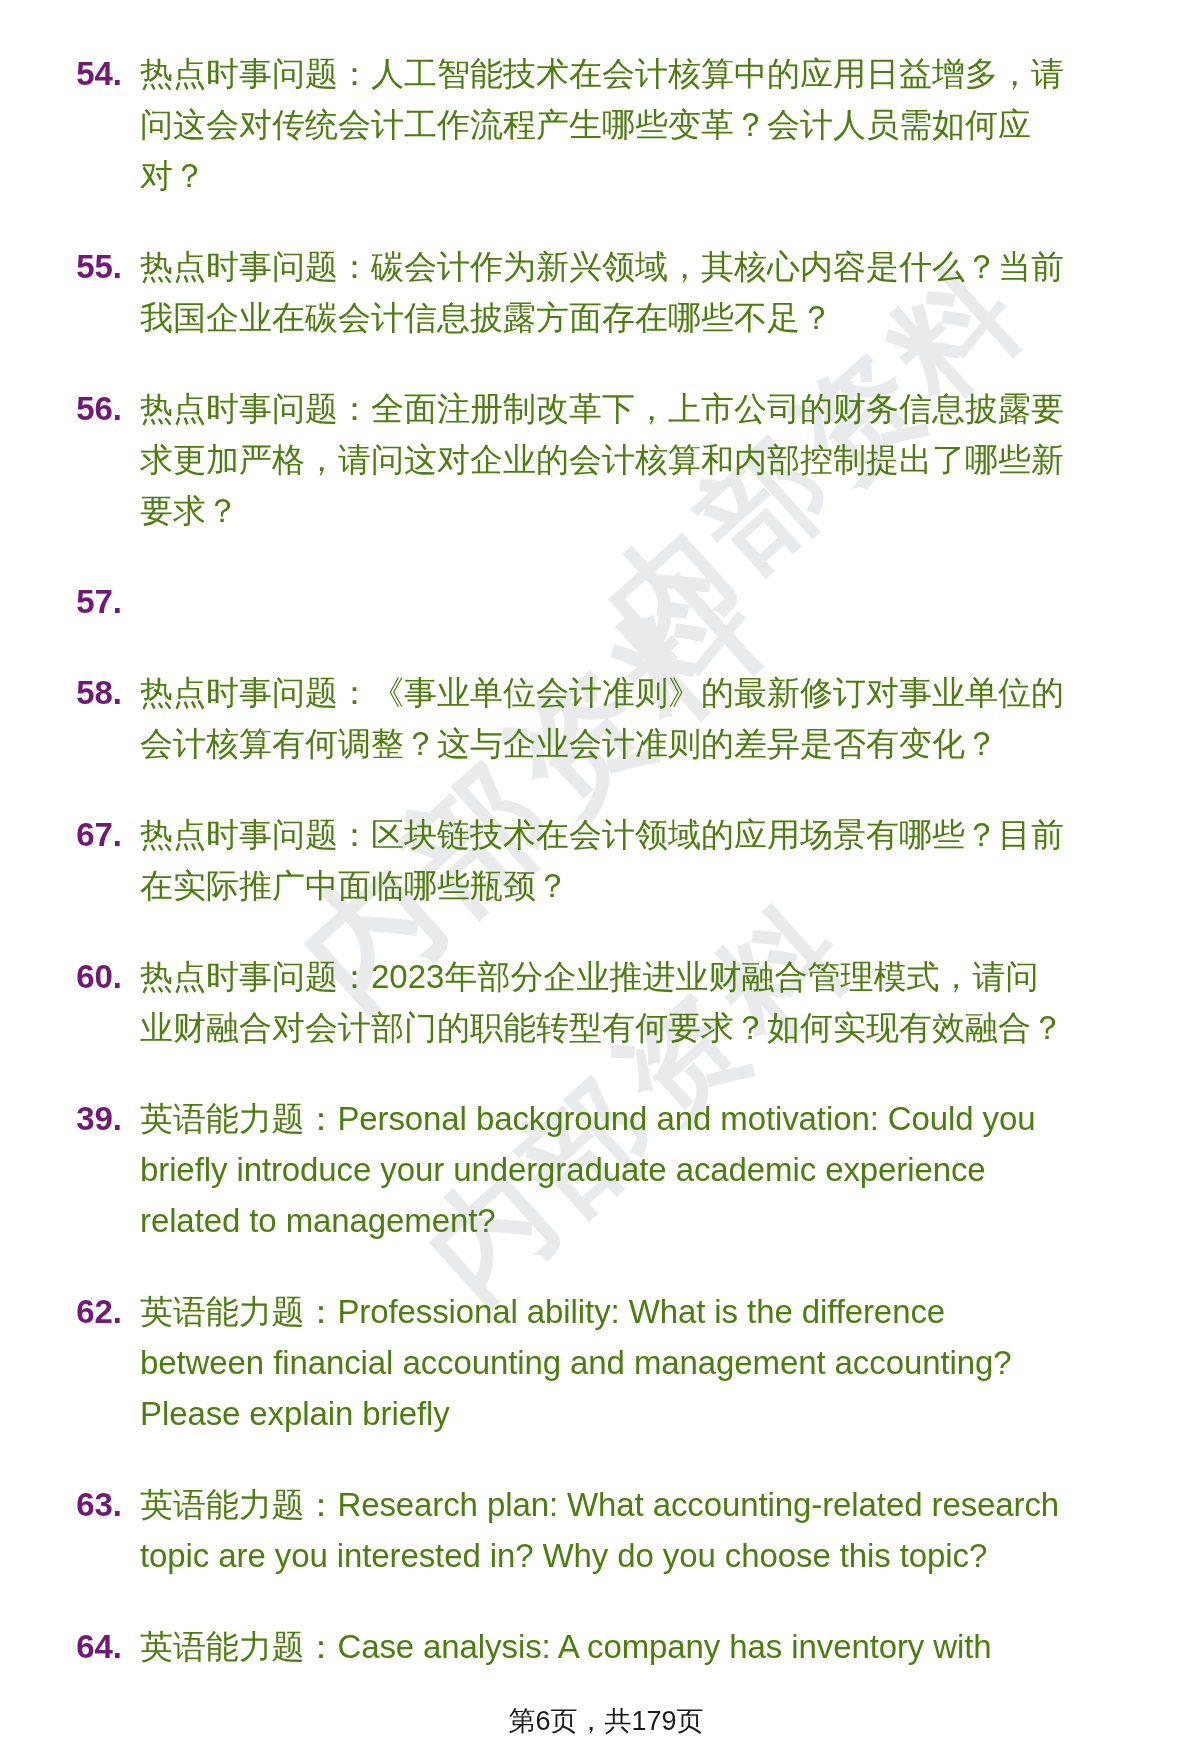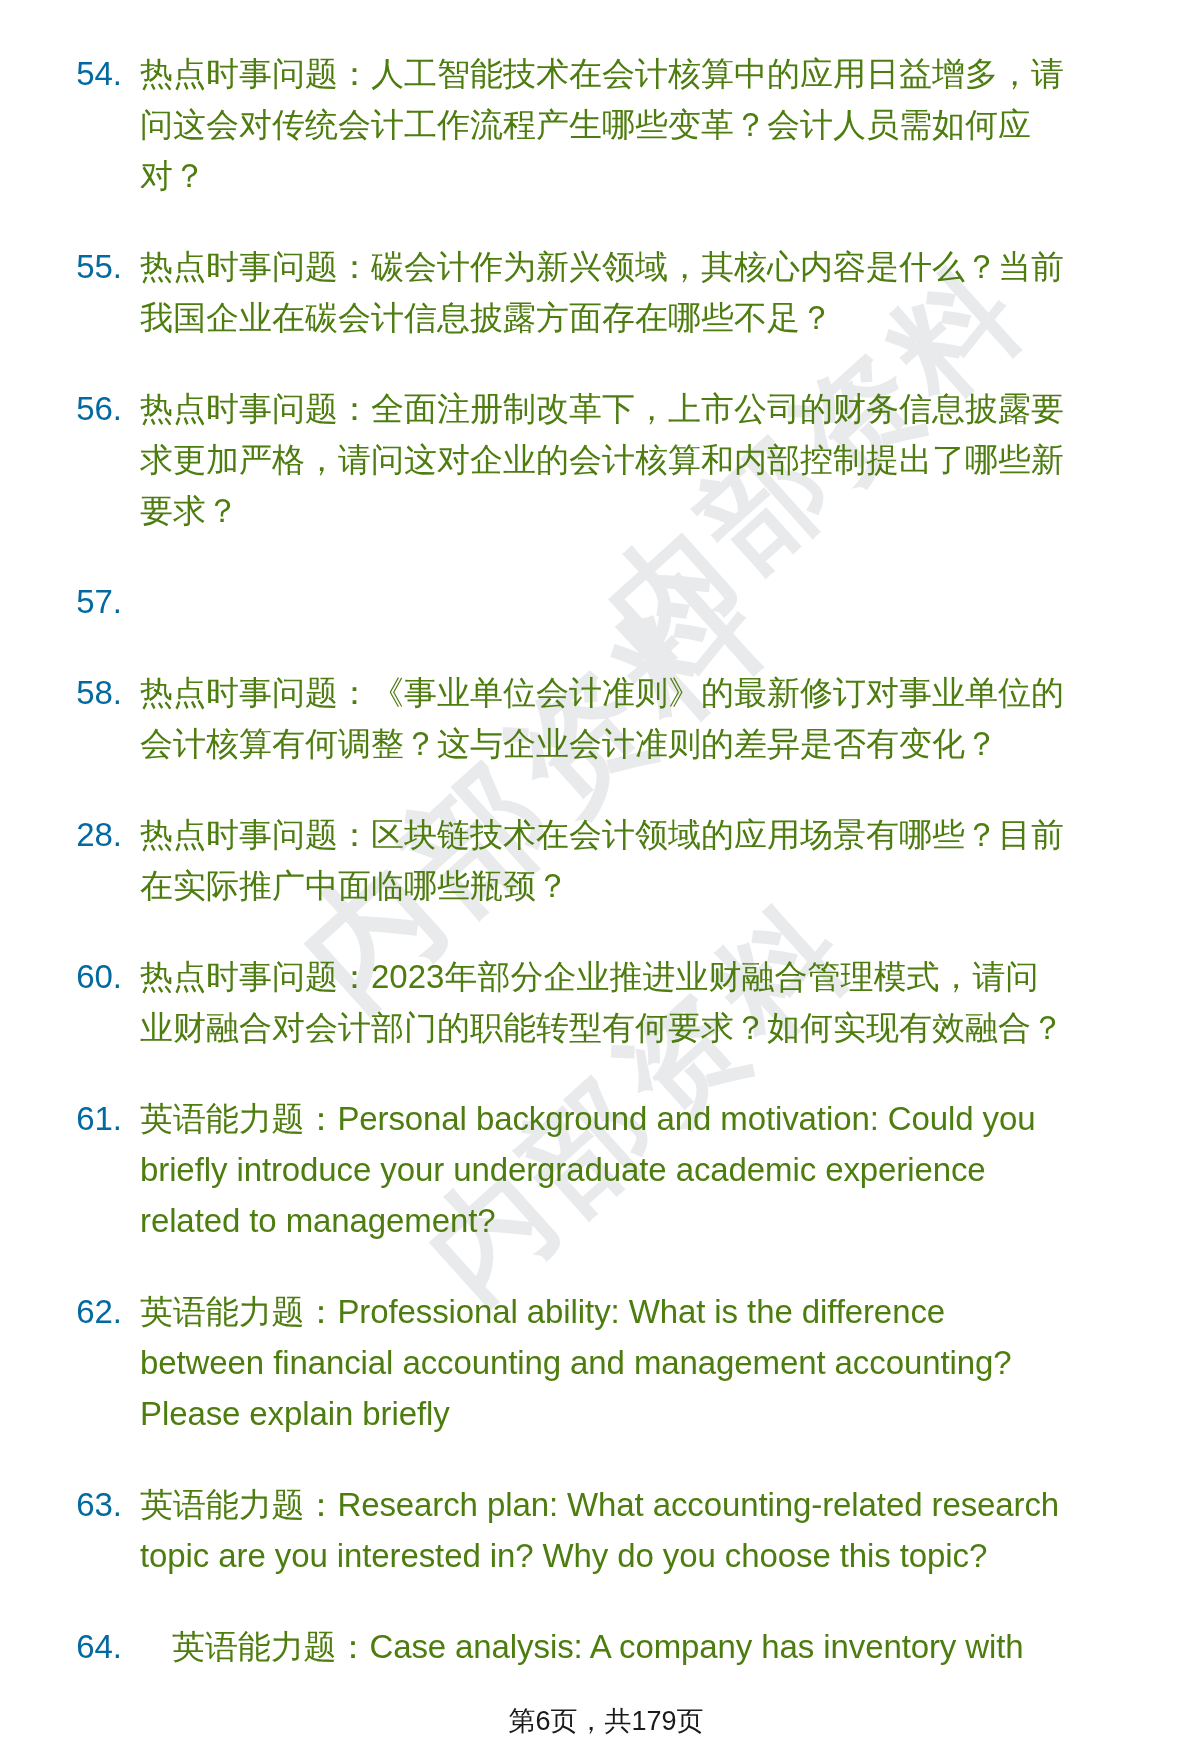--- a/index.html
+++ b/index.html
@@ -62,32 +62,32 @@
 
   .qitem {
     display: flex;
     align-items: flex-start;
     margin-bottom: 40px;
     color: #1a1a1a;
   }
 
   .qitem:last-child {
     margin-bottom: 16px;
-    gap: 32px;
   }
 
   .qnum {
     flex: 0 0 auto;
     width: 76px;
     text-align: right;
     padding-right: 18px;
     font-size: 33px;
     line-height: 51px;
     letter-spacing: 0px;
-    color: #0369a1;
+    color: #701a75;
+    font-weight: bold;
   }
 
   .qtext {
     flex: 1 1 auto;
     font-size: 33px;
     line-height: 51px;
     color: #4d7c0f;
     word-break: break-word;
     max-width: 925px;
   }
@@ -141,31 +141,31 @@
       <li class="qitem">
         <span class="qnum">57.</span>
       </li>
 
       <li class="qitem">
         <span class="qnum">58.</span>
         <span class="qtext">热点时事问题：《事业单位会计准则》的最新修订对事业单位的会计核算有何调整？这与企业会计准则的差异是否有变化？</span>
       </li>
 
       <li class="qitem">
-        <span class="qnum">28.</span>
+        <span class="qnum">67.</span>
         <span class="qtext">热点时事问题：区块链技术在会计领域的应用场景有哪些？目前在实际推广中面临哪些瓶颈？</span>
       </li>
 
       <li class="qitem">
         <span class="qnum">60.</span>
         <span class="qtext">热点时事问题：2023年部分企业推进业财融合管理模式，请问业财融合对会计部门的职能转型有何要求？如何实现有效融合？</span>
       </li>
 
       <li class="qitem">
-        <span class="qnum">61.</span>
+        <span class="qnum">39.</span>
         <span class="qtext en">英语能力题：Personal background and motivation: Could you briefly introduce your undergraduate academic experience related to management?</span>
       </li>
 
       <li class="qitem">
         <span class="qnum">62.</span>
         <span class="qtext en">英语能力题：Professional ability: What is the difference between financial accounting and management accounting? Please explain briefly</span>
       </li>
 
       <li class="qitem">
         <span class="qnum">63.</span>

